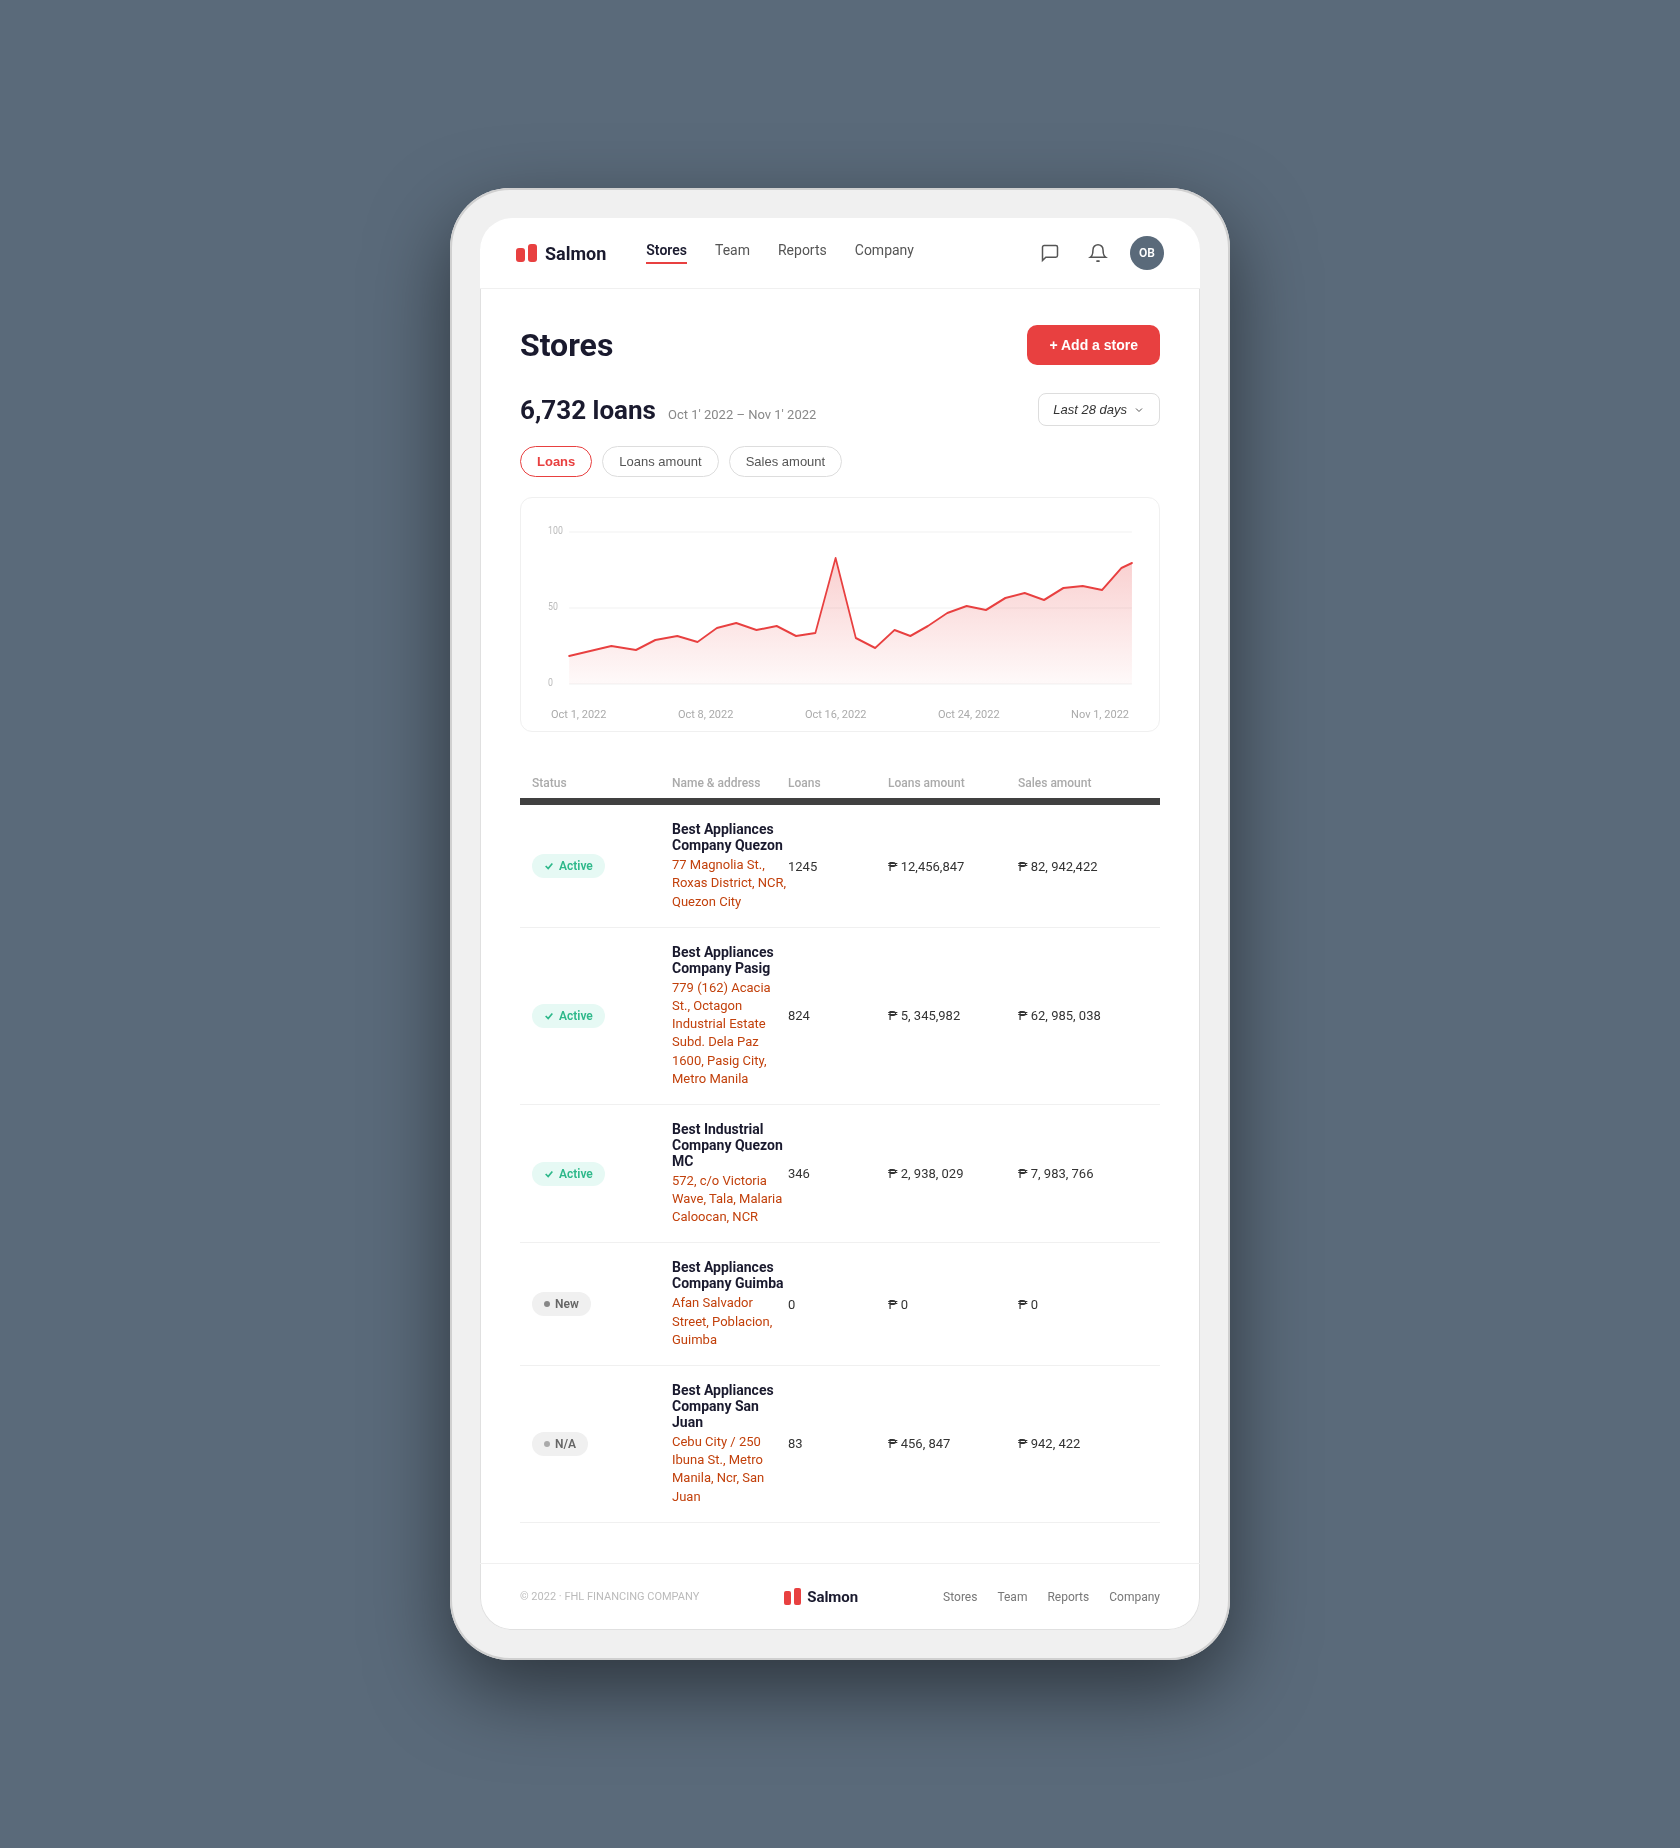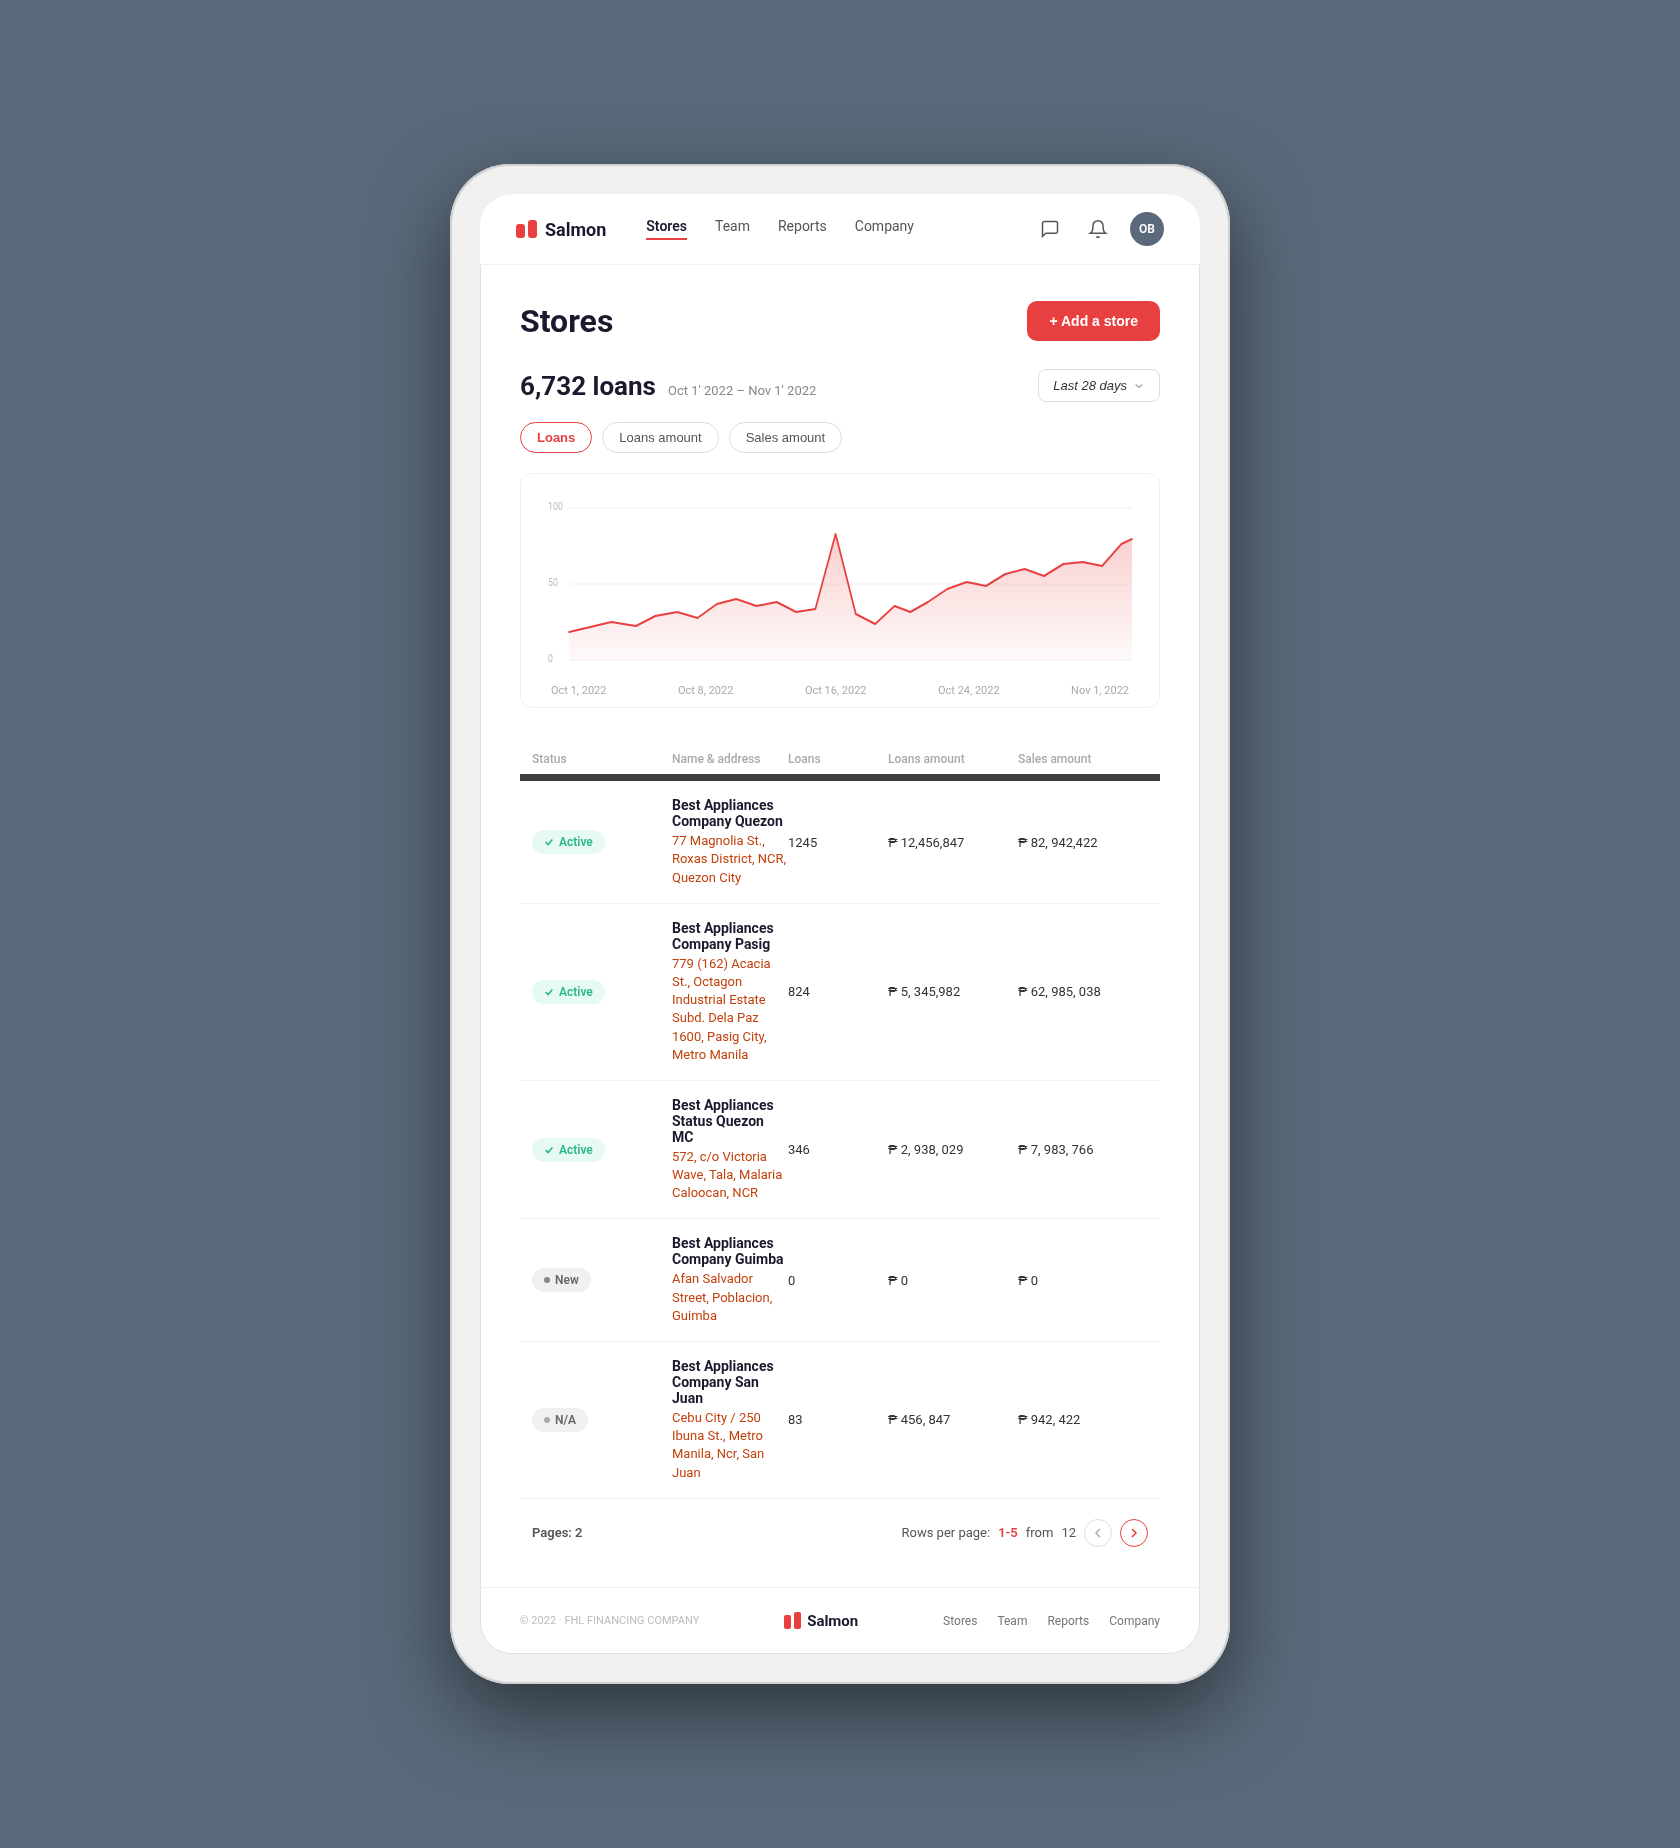--- a/index.html
+++ b/index.html
@@ -473,21 +473,21 @@
         <div class="table-row">
           <div>
             <span class="status-badge status-active">
               <svg width="10" height="10" viewBox="0 0 12 12">
                   <polyline points="2,6 5,9 10,3" stroke="#2db88a" stroke-width="2" fill="none"></polyline>
                 </svg>
               <span>Active</span>
             </span>
           </div>
           <div>
-            <div class="store-name">Best Appliances Status Quezon MC</div>
+            <div class="store-name">Best Industrial Company Quezon MC</div>
             <div class="store-address">572, c/o Victoria Wave, Tala, Malaria Caloocan, NCR</div>
           </div>
           <div class="table-cell">346</div>
           <div class="table-cell">₱ 2, 938, 029</div>
           <div class="table-cell">₱ 7, 983, 766</div>
         </div>
 
         <div class="table-row">
           <div>
             <span class="status-badge status-new">
@@ -514,42 +514,20 @@
           <div>
             <div class="store-name">Best Appliances Company San Juan</div>
             <div class="store-address">Cebu City / 250 Ibuna St., Metro Manila, Ncr, San Juan</div>
           </div>
           <div class="table-cell">83</div>
           <div class="table-cell">₱ 456, 847</div>
           <div class="table-cell">₱ 942, 422</div>
         </div>
       </div>
 
-      <div class="pagination">
-        <div class="pagination-pages">
-          <span>Pages:</span>
-          <span>2</span>
-        </div>
-        <div class="pagination-right">
-          <span>Rows per page:</span>
-          <span class="pagination-range">1-5</span>
-          <span>from</span>
-          <span>12</span>
-          <button class="pagination-btn">
-            <svg width="12" height="12" viewBox="0 0 12 12">
-                <polyline points="8,2 4,6 8,10" stroke="#aaa" stroke-width="1.5" fill="none"></polyline>
-              </svg>
-          </button>
-          <button class="pagination-btn next">
-            <svg width="12" height="12" viewBox="0 0 12 12">
-                <polyline points="4,2 8,6 4,10" stroke="#e84040" stroke-width="1.5" fill="none"></polyline>
-              </svg>
-          </button>
-        </div>
-      </div>
     </div>
 
     <div class="footer">
       <span class="footer-copy">© 2022 · FHL FINANCING COMPANY</span>
       <div class="footer-logo">
         <div class="logo-icon">
           <span style="display:block;width:7px;height:14px;background:#e84040;border-radius:2px;margin-top:3px"></span>
           <span style="display:block;width:7px;height:17px;background:#e84040;border-radius:2px"></span>
         </div>
         <span class="footer-logo-text">Salmon</span>

